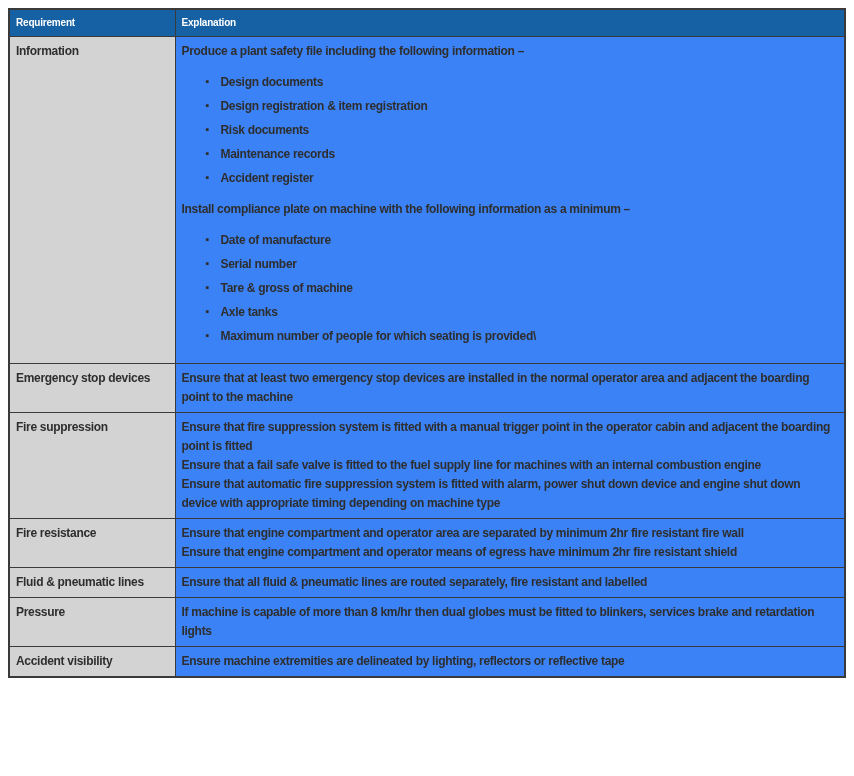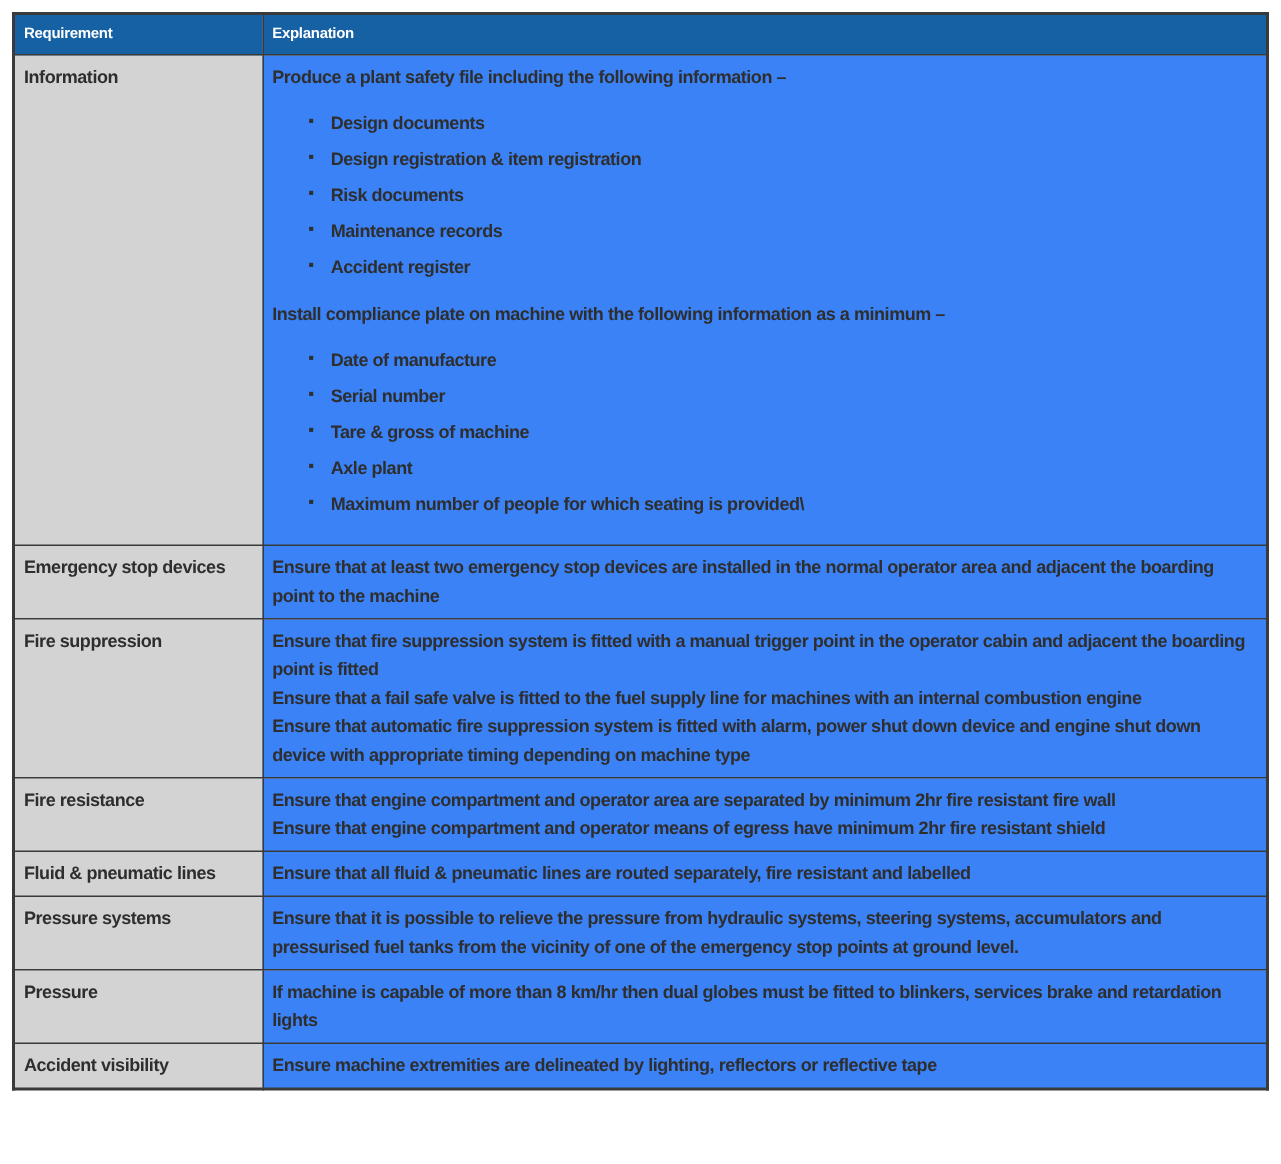--- a/index.html
+++ b/index.html
@@ -94,21 +94,21 @@
               <li>Design registration &amp; item registration</li>
               <li>Risk documents</li>
               <li>Maintenance records</li>
               <li>Accident register</li>
             </ul>
             <p>Install compliance plate on machine with the following information as a minimum –</p>
             <ul>
               <li>Date of manufacture</li>
               <li>Serial number</li>
               <li>Tare &amp; gross of machine</li>
-              <li>Axle plant</li>
+              <li>Axle tanks</li>
               <li>Maximum number of people for which seating is provided\</li>
             </ul>
           </td>
         </tr>
         <tr>
           <td class="cell-req">Emergency stop devices</td>
           <td class="cell-exp">
             <p>Ensure that at least two emergency stop devices are installed in the normal operator area and adjacent the boarding point to the machine</p>
           </td>
         </tr>
@@ -127,26 +127,20 @@
             <p>Ensure that engine compartment and operator means of egress have minimum 2hr fire resistant shield</p>
           </td>
         </tr>
         <tr>
           <td class="cell-req">Fluid &amp; pneumatic lines</td>
           <td class="cell-exp">
             <p>Ensure that all fluid &amp; pneumatic lines are routed separately, fire resistant and labelled</p>
           </td>
         </tr>
         <tr>
-          <td class="cell-req">Pressure systems</td>
-          <td class="cell-exp">
-            <p>Ensure that it is possible to relieve the pressure from hydraulic systems, steering systems, accumulators and pressurised fuel tanks from the vicinity of one of the emergency stop points at ground level.</p>
-          </td>
-        </tr>
-        <tr>
           <td class="cell-req">Pressure</td>
           <td class="cell-exp">
             <p>If machine is capable of more than 8 km/hr then dual globes must be fitted to blinkers, services brake and retardation lights</p>
           </td>
         </tr>
         <tr>
           <td class="cell-req">Accident visibility</td>
           <td class="cell-exp">
             <p>Ensure machine extremities are delineated by lighting, reflectors or reflective tape</p>
           </td>

